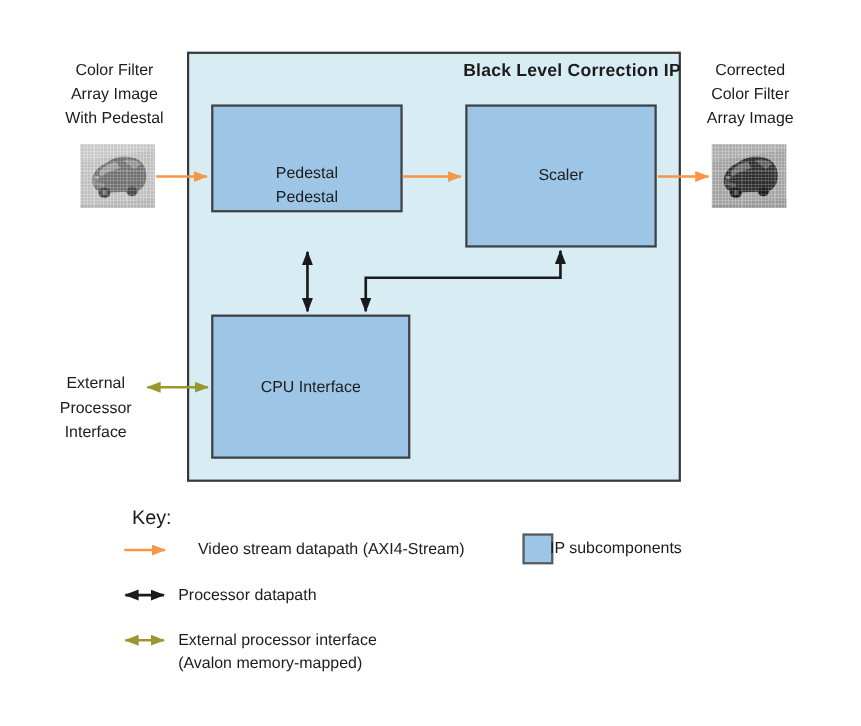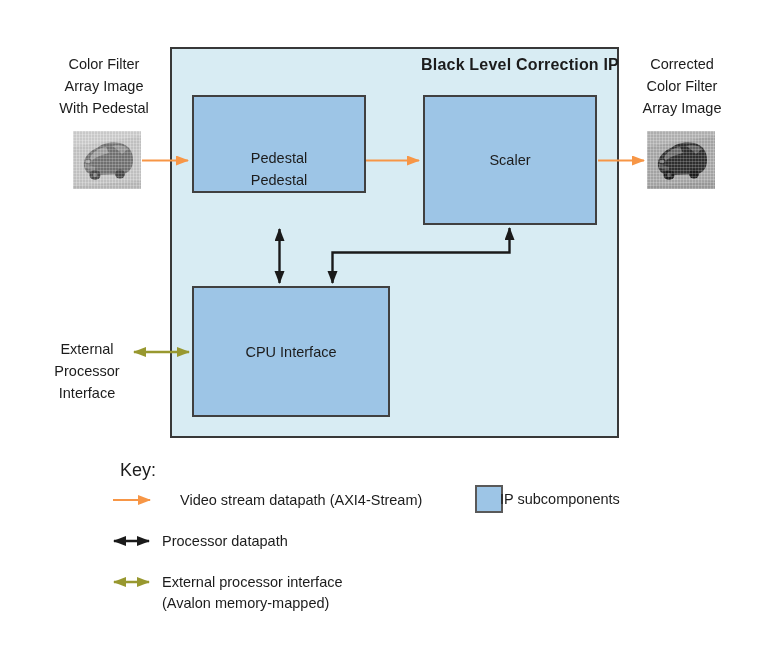--- a/index.html
+++ b/index.html
@@ -16,21 +16,21 @@
     left:170px; top:56px; width:449px; text-align:right;
     font-size:16px; font-weight:bold; letter-spacing:0.2px;
   }
   .block {
     background:#9DC5E6; border:2px solid #404040; box-sizing:border-box;
     display:flex; flex-direction:column; align-items:center; justify-content:center;
     font-size:14.5px; line-height:22px; text-align:center;
   }
   .block-pedestal { left:192px; top:95px;  width:174px; height:98px;justify-content:flex-end; }
   .block-scaler   { left:423px; top:95px;  width:174px; height:130px; }
-  .block-cpu      { left:192px; top:286px; width:198px; height:131px; }
+  .block-cpu      { left:192px; top:286px; width:181px; height:131px; }
   .side-label { text-align:center; font-size:14.5px; line-height:22px; }
   .label-input    { left:34px;  top:53px;  width:140px; }
   .label-output   { left:612px; top:53px;  width:140px; }
   .label-external { left:17px;  top:320px; width:140px;margin-top:18px; }
   .car-wrap { width:68px; height:58px; }
   .car-input  { left:73px;  top:131px; }
   .car-output { left:647px; top:131px; }
   .dither {
     position:absolute; left:0; top:0; width:68px; height:58px;
     background:

